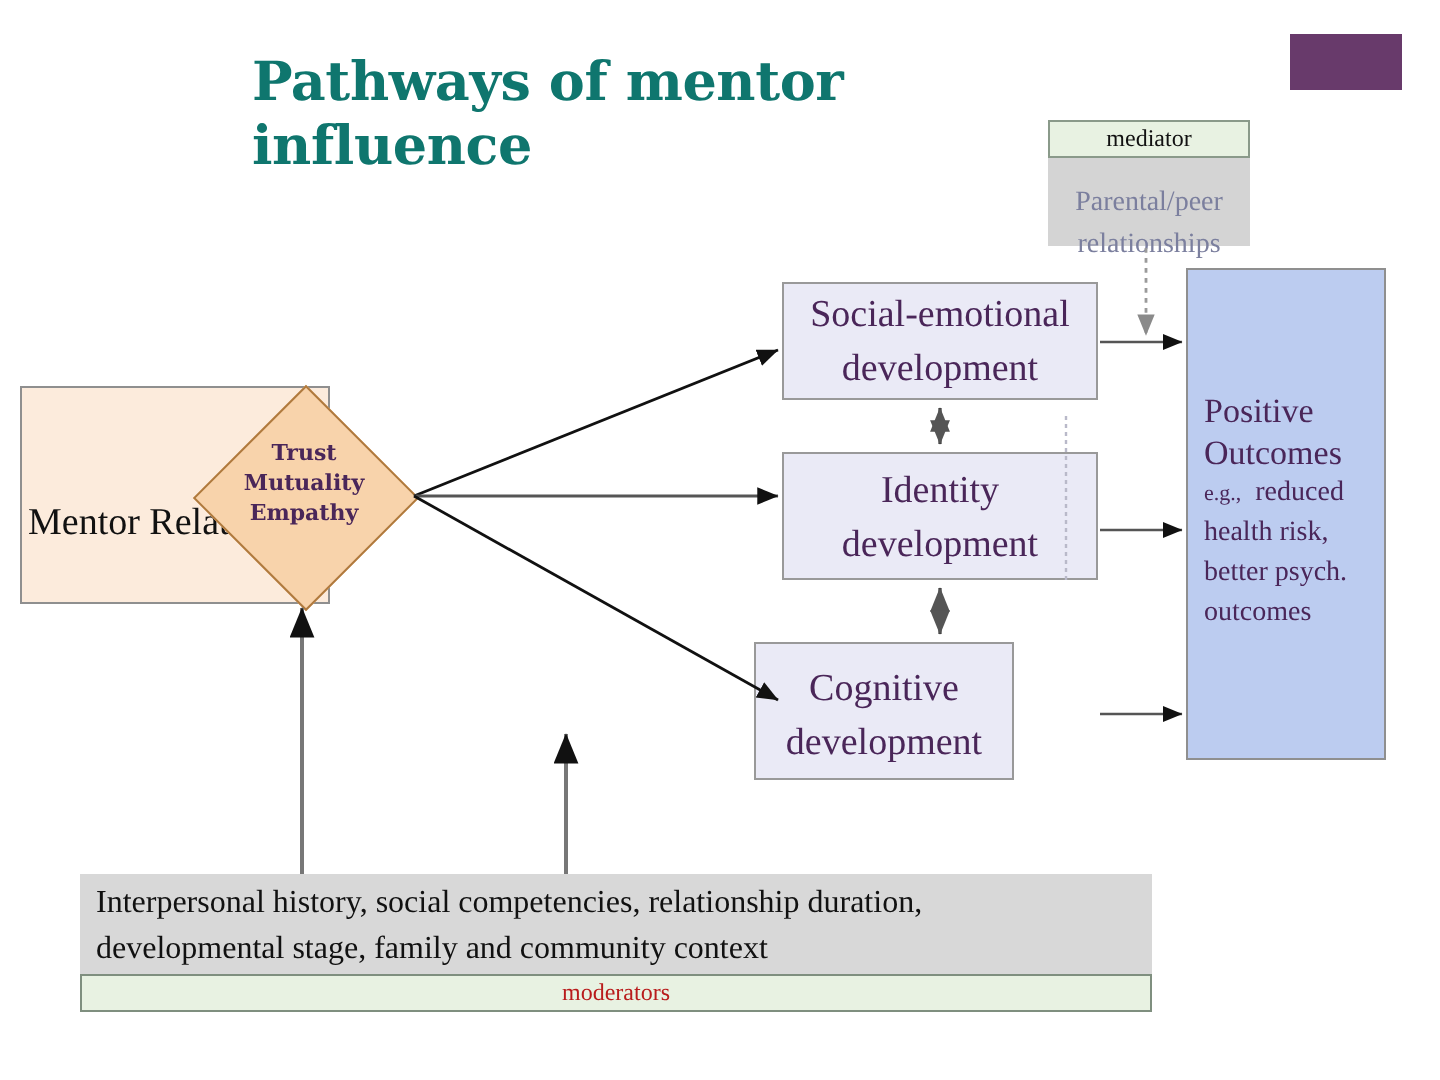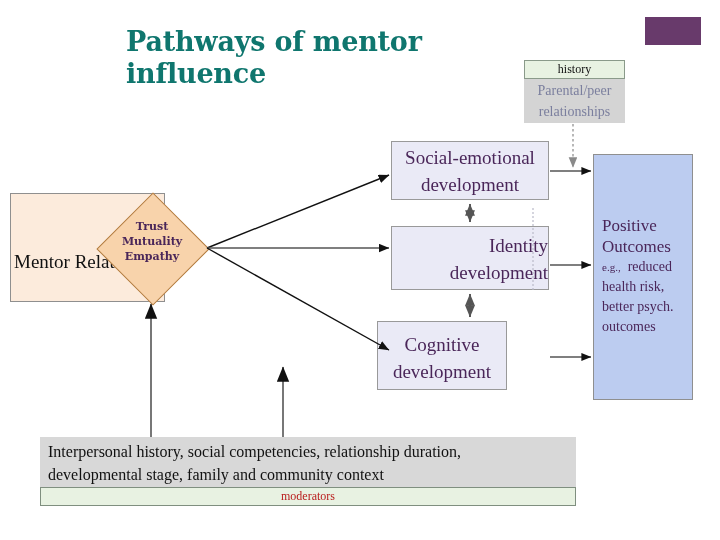--- a/index.html
+++ b/index.html
@@ -62,53 +62,52 @@
     position: absolute;
     left: 524px;
     top: 79px;
     width: 101px;
     height: 44px;
     background: #d4d4d4;
     color: #7b7f9e;
     font-size: 14px;
     line-height: 21px;
     text-align: center;
-    padding-top: 1px;
+    padding-top: 12px;
     box-sizing: border-box;
   }
 
   
   .chain-box {
     position: absolute;
     box-sizing: border-box;
     background: #eaeaf6;
     border: 1px solid #999999;
     color: #4a2659;
     font-size: 19px;
     line-height: 27px;
     text-align: center;
     white-space: nowrap;
   }
   #box-social   { left: 391px; top: 141px; width: 158px; height: 59px; padding-top: 2px; }
-  #box-identity { left: 391px; top: 226px; width: 158px; height: 64px; padding-top: 5px; text-align: right; }
+  #box-identity { left: 391px; top: 226px; width: 158px; height: 64px; padding-top: 5px; }
   #box-cognitive{ left: 377px; top: 321px; width: 130px; height: 69px; padding-top: 9px; text-align: center; }
 
   
   .outcomes-box {
     position: absolute;
     left: 593px;
     top: 134px;
     width: 100px;
     height: 246px;
     box-sizing: border-box;
     background: #bcccf0;
     border: 1px solid #8f8f8f;
     color: #4a2659;
     padding: 60px 0 0 8px;
-    margin-top: 20px;
   }
   .outcomes-head {
     font-size: 17px;
     line-height: 21px;
   }
   .outcomes-sub {
     font-size: 14px;
     line-height: 20px;
   }
   .outcomes-eg {
@@ -209,21 +208,21 @@
 </style>
 </head>
 <body>
 
 <div id="stage">
 
   <div class="purple-block"></div>
 
   <div class="title">Pathways of mentor influence</div>
 
-  <div class="mediator-label">history</div>
+  <div class="mediator-label">mediator</div>
   <div class="mediator-box">
     <div>Parental/peer</div>
     <div>relationships</div>
   </div>
 
   <div class="chain-box" id="box-social">
     <div>Social-emotional</div>
     <div>development</div>
   </div>
   <div class="chain-box" id="box-identity">

